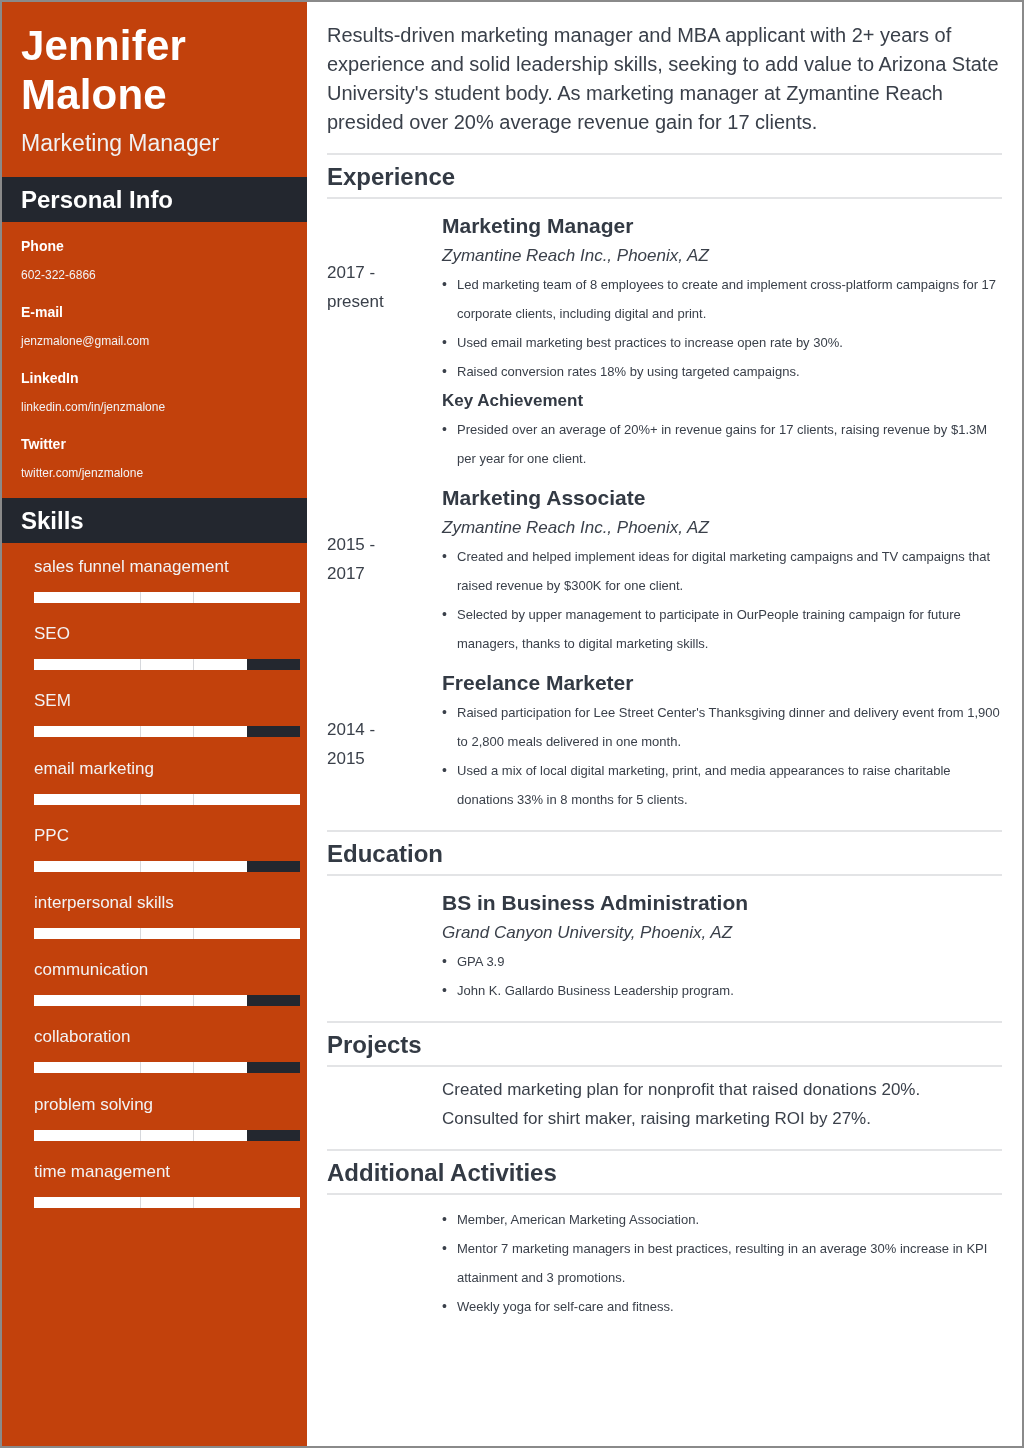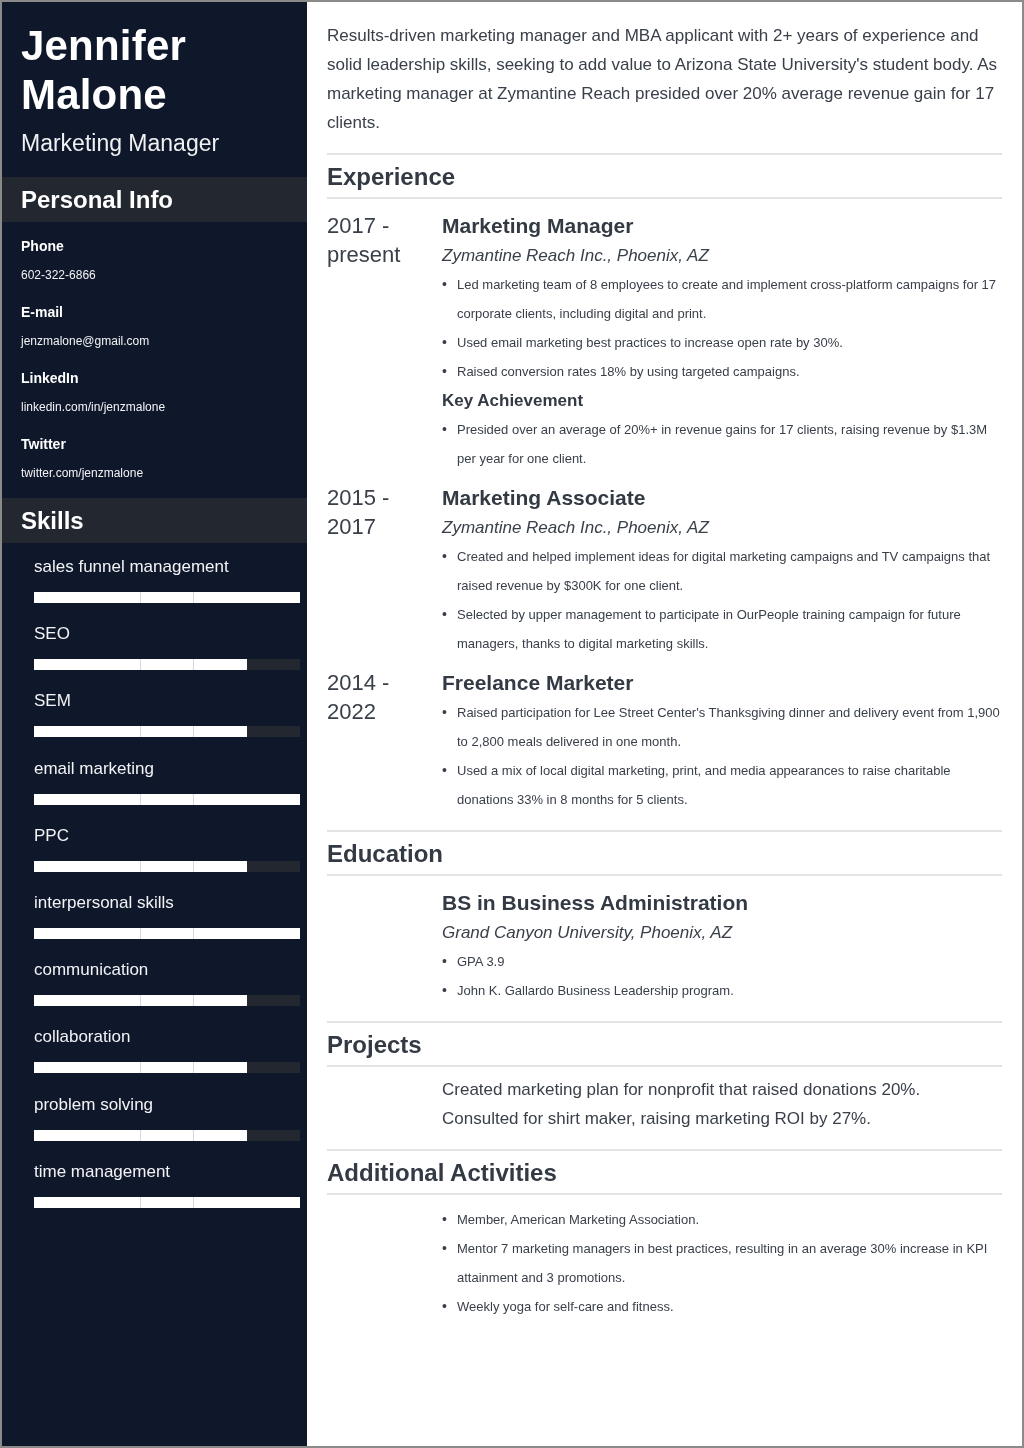--- a/index.html
+++ b/index.html
@@ -1,38 +1,38 @@
 <!DOCTYPE html>
 <html><head>
 <meta charset="utf-8">
 <style>
   * { box-sizing: border-box; margin: 0; padding: 0; }
   html, body { width: 1024px; height: 1448px; background: #ffffff; }
   body { font-family: "Liberation Sans", sans-serif; color: #333a44; position: relative; overflow: hidden; }
   .page { position: absolute; left: 0; top: 0; width: 1024px; height: 1448px; border: 2px solid #8a8a8a; display: flex; }
-  .sidebar { width: 305px; height: 100%; background: #0f172a; color: #ffffff; flex-shrink: 0; }
+  .sidebar { width: 305px; height: 100%; background: #c2410c; color: #ffffff; flex-shrink: 0; }
   .name { font-size: 42px; font-weight: bold; line-height: 49px; padding: 19px 0 0 19px; letter-spacing: 0.2px; }
   .title { font-size: 23px; line-height: 28px; padding: 10px 0 0 19px; color: #f0f1f3; }
   .side-head { background: #23272f; height: 45px; line-height: 45px; font-size: 24px; font-weight: bold; padding-left: 19px; }
   .pi-head { margin-top: 20px; }
   .pi-list { padding: 12px 19px 0 19px; }
   .pi-label { font-size: 14px; font-weight: bold; line-height: 24px; }
   .pi-value { font-size: 12px; line-height: 24px; margin-top: 5px; margin-bottom: 13px; color: #f2f3f5; }
   .skills-head { margin-top: 7px; }
   .skill-list { padding: 13px 19px 0 32px; }
   .skill { height: 67.2px; }
   .skill-label { font-size: 17px; line-height: 22px; color: #f2f3f5; }
   .bar { position: relative; width: 266px; height: 11px; background: #23272f; margin-top: 14px; }
   .bar-fill { position: absolute; left: 0; top: 0; height: 11px; background: #ffffff; }
   .bar-tick { position: absolute; top: 0; width: 1px; height: 11px; background: #d6d8dc; }
   .main { flex: 1; padding: 19px 20px 0 20px; }
-  .summary { font-size: 17px; line-height: 29px; color: #3a404a; }
+  .summary { font-size: 20px; line-height: 29px; color: #3a404a; }
   .section-head { border-top: 2px solid #e3e4e6; border-bottom: 2px solid #e3e4e6; margin-top: 16px; height: 46px; line-height: 44px; font-size: 24px; font-weight: bold; color: #333a44; }
   .entry { display: flex; margin-top: 12px; }
-  .date { width: 115px; font-size: 22px; line-height: 29px; color: #3a404a; flex-shrink: 0; }
+  .date { width: 115px; font-size: 17px; line-height: 29px; color: #3a404a; flex-shrink: 0; margin-top: 47px; }
   .entry-body { flex: 1; }
   .job-title { font-size: 21px; font-weight: bold; line-height: 30px; color: #333a44; }
   .company { font-size: 17px; font-style: italic; line-height: 29px; color: #3a404a; }
   ul.bullets { list-style: none; }
   ul.bullets li { position: relative; padding-left: 15px; font-size: 13px; line-height: 29px; color: #3a404a; }
   ul.bullets li::before { content: "\2022"; position: absolute; left: 0; top: 0; font-size: 14px; }
   .sub-head { font-size: 17px; font-weight: bold; line-height: 29px; color: #333a44; }
   .plain { font-size: 17px; line-height: 29px; color: #3a404a; }
   .indent { padding-left: 115px; }
 </style>
@@ -187,21 +187,21 @@
             <div class="company">Zymantine Reach Inc., Phoenix, AZ</div>
             <ul class="bullets">
               <li>Created and helped implement ideas for digital marketing campaigns and TV campaigns that raised revenue by $300K for one client.</li>
               <li>Selected by upper management to participate in OurPeople training campaign for future managers, thanks to digital marketing skills.</li>
             </ul>
           </div>
         </div>
         <div class="entry" style="margin-top: 10px;">
           <div class="date">
             <div>2014 -</div>
-            <div>2022</div>
+            <div>2015</div>
           </div>
           <div class="entry-body">
             <div class="job-title">Freelance Marketer</div>
             <ul class="bullets">
               <li>Raised participation for Lee Street Center's Thanksgiving dinner and delivery event from 1,900 to 2,800 meals delivered in one month.</li>
               <li>Used a mix of local digital marketing, print, and media appearances to raise charitable donations 33% in 8 months for 5 clients.</li>
             </ul>
           </div>
         </div>
       </div>

